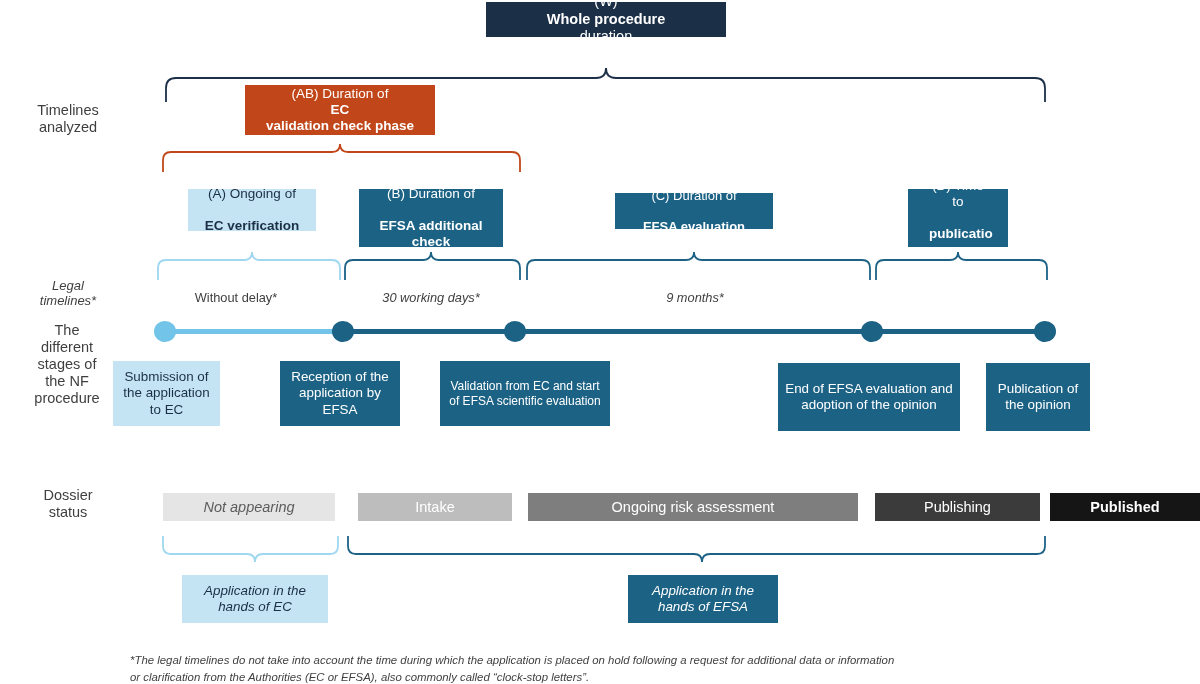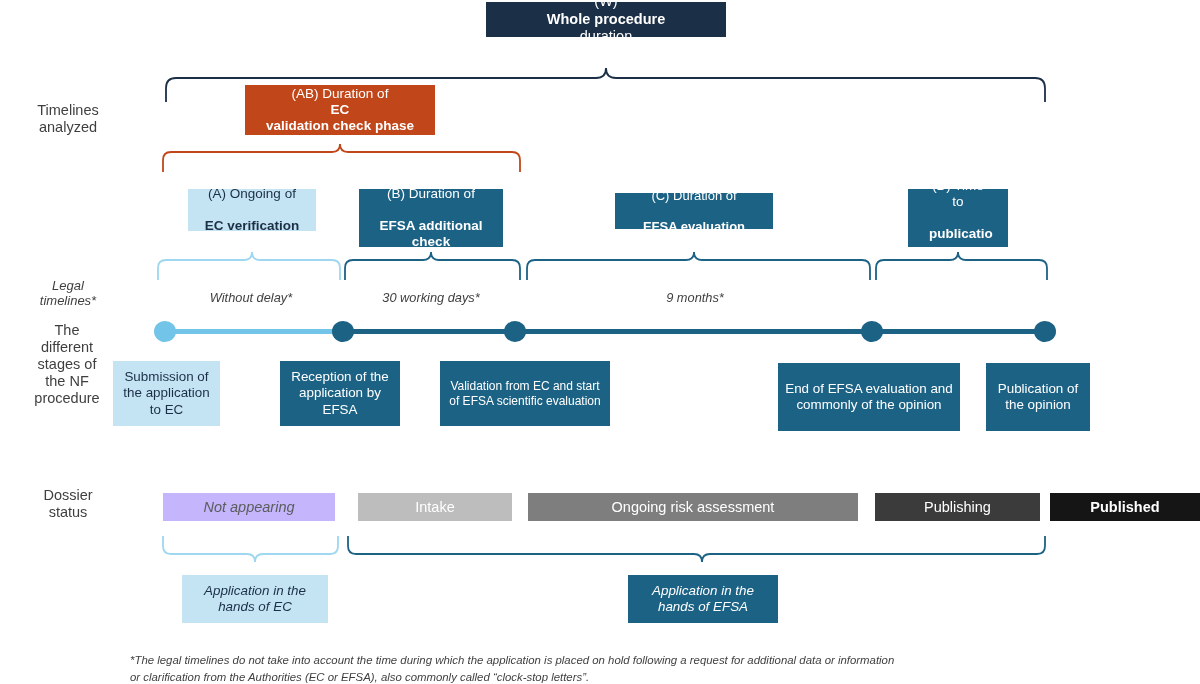--- a/index.html
+++ b/index.html
@@ -104,21 +104,21 @@
 <svg class="brace" style="left:0px;top:248px;width:1200px;height:40px;">
   <path d="M345,32 L345,20 Q345,12 353,12 L423,12 Q431,12 431,4 Q431,12 439,12 L512,12 Q520,12 520,20 L520,32" fill="none" stroke="#1c6285" stroke-width="1.8"></path>
 </svg>
 <svg class="brace" style="left:0px;top:248px;width:1200px;height:40px;">
   <path d="M527,32 L527,20 Q527,12 535,12 L686,12 Q694,12 694,4 Q694,12 702,12 L862,12 Q870,12 870,20 L870,32" fill="none" stroke="#1c6285" stroke-width="1.8"></path>
 </svg>
 <svg class="brace" style="left:0px;top:248px;width:1200px;height:40px;">
   <path d="M876,32 L876,20 Q876,12 884,12 L950,12 Q958,12 958,4 Q958,12 966,12 L1039,12 Q1047,12 1047,20 L1047,32" fill="none" stroke="#1c6285" stroke-width="1.8"></path>
 </svg>
 
-<div class="abs" style="left:195px;top:290px;width:112px;text-align:center;font-style:italic;font-size:12.8px;">
+<div class="abs" style="left:180px;top:290px;width:112px;text-align:center;font-size:12.8px;">
   <span>Without delay*</span>
 </div>
 <div class="abs" style="left:371px;top:290px;width:120px;text-align:center;font-style:italic;font-size:12.8px;">
   <span>30 working days*</span>
 </div>
 <div class="abs" style="left:640px;top:290px;width:110px;text-align:center;font-style:italic;font-size:12.8px;">
   <span>9 months*</span>
 </div>
 
 <div class="tl-seg" style="left:166px;top:329px;width:180px;background:#72c4e8;"></div>
@@ -133,27 +133,27 @@
 <div class="box lightblue" style="left:113px;top:361px;width:107px;height:65px;font-size:13.4px;padding:0 5px;">
   <span>Submission of the application to EC</span>
 </div>
 <div class="box teal" style="left:280px;top:361px;width:120px;height:65px;font-size:13.4px;padding:0 6px;">
   <span>Reception of the application by EFSA</span>
 </div>
 <div class="box teal" style="left:440px;top:361px;width:170px;height:65px;font-size:12px;padding:0 5px;">
   <span>Validation from EC and start of EFSA scientific evaluation</span>
 </div>
 <div class="box teal" style="left:778px;top:363px;width:182px;height:68px;font-size:13.4px;padding:0 5px;">
-  <span>End of EFSA evaluation and commonly of the opinion</span>
+  <span>End of EFSA evaluation and adoption of the opinion</span>
 </div>
 <div class="box teal" style="left:986px;top:363px;width:104px;height:68px;font-size:13.4px;padding:0 5px;">
   <span>Publication of the opinion</span>
 </div>
 
-<div class="statusbar" style="left:163px;top:493px;width:172px;background:#c4b5fd;color:#5c5c5c;font-style:italic;">
+<div class="statusbar" style="left:163px;top:493px;width:172px;background:#e5e5e5;color:#5c5c5c;font-style:italic;">
   <span>Not appearing</span>
 </div>
 <div class="statusbar" style="left:358px;top:493px;width:154px;background:#bdbdbd;color:#ffffff;">
   <span>Intake</span>
 </div>
 <div class="statusbar" style="left:528px;top:493px;width:330px;background:#7e7e7e;color:#ffffff;">
   <span>Ongoing risk assessment</span>
 </div>
 <div class="statusbar" style="left:875px;top:493px;width:165px;background:#3b3b3b;color:#ffffff;">
   <span>Publishing</span>

